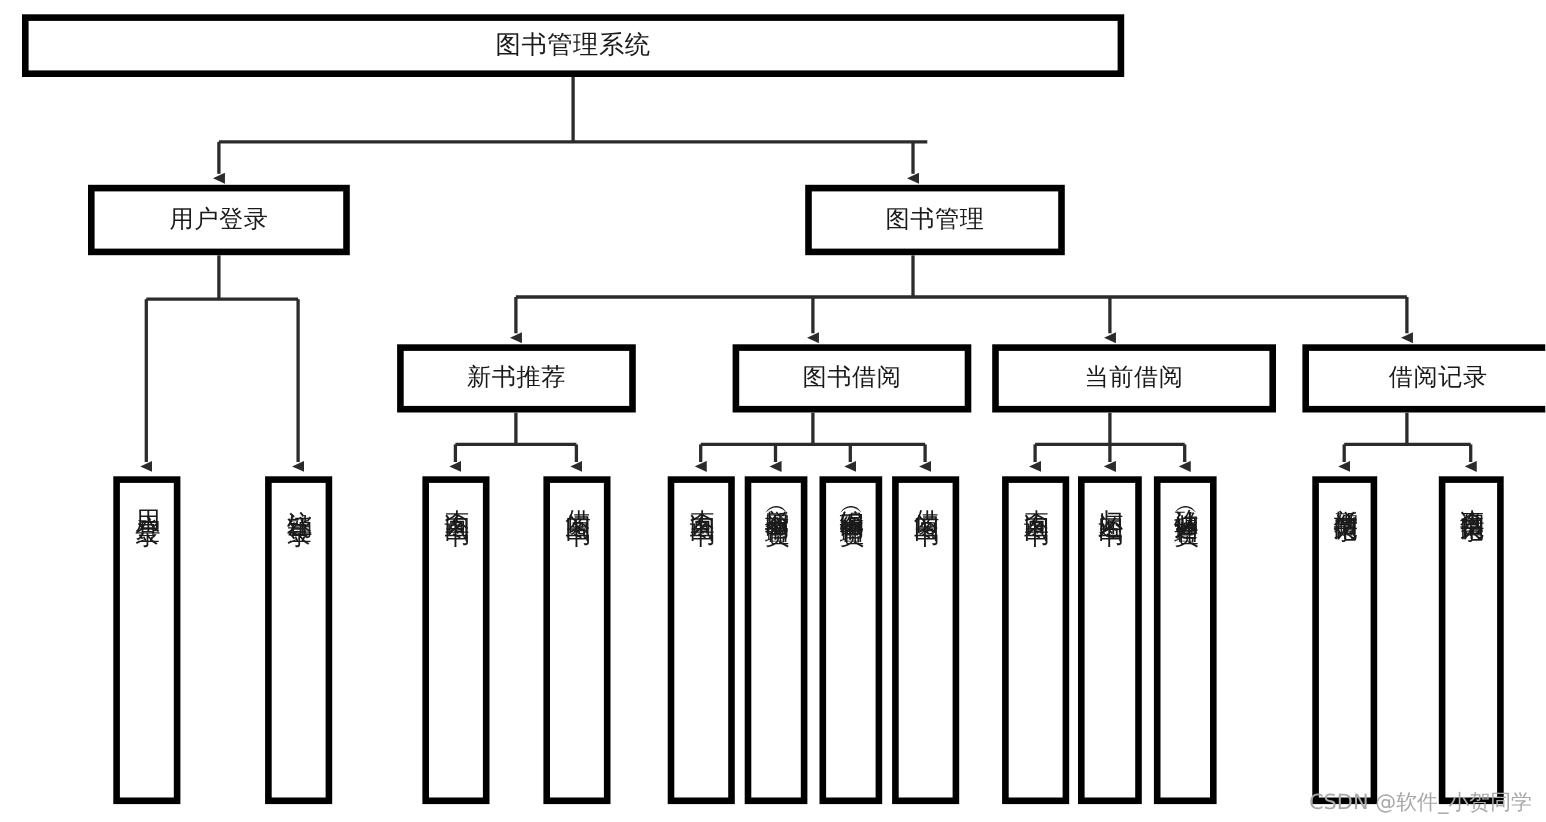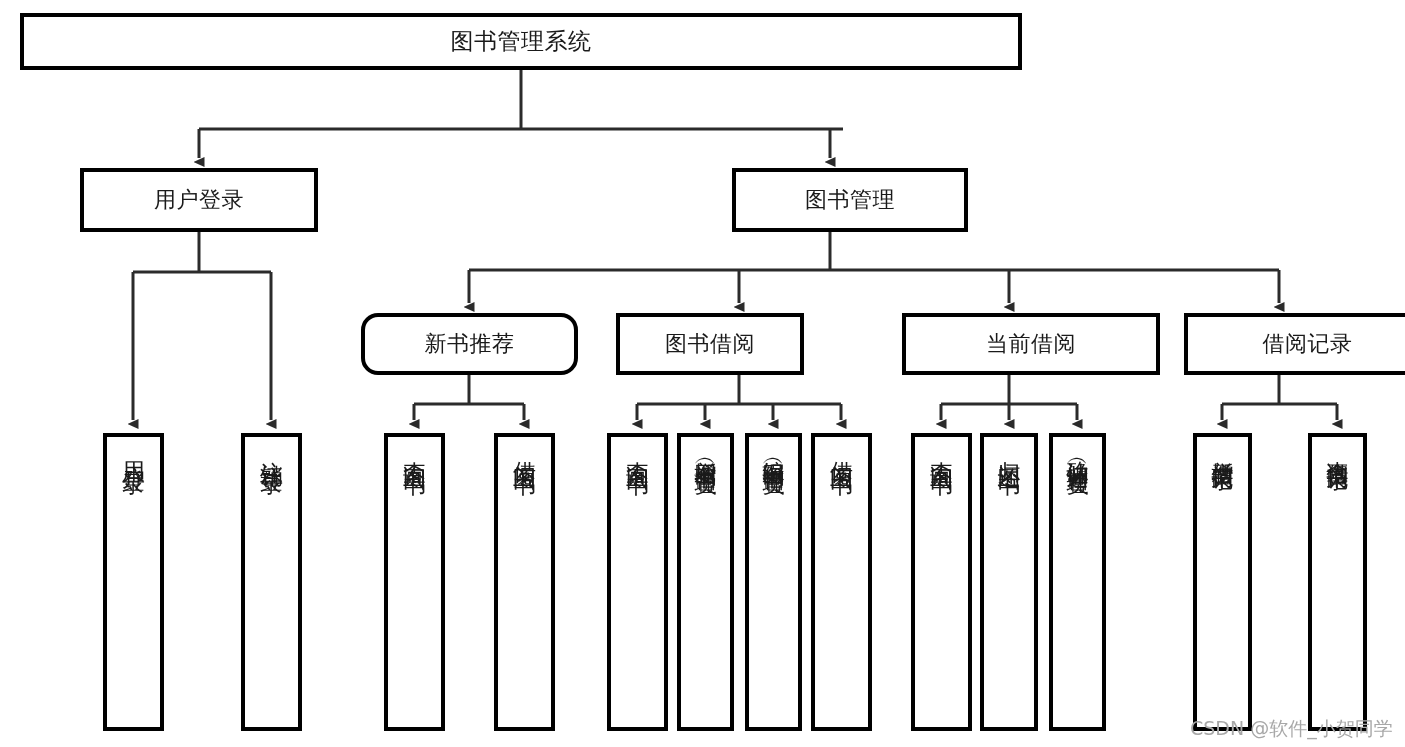--- a/index.html
+++ b/index.html
@@ -23,21 +23,21 @@
     left: 0;
     top: 0;
     width: 1405px;
     height: 747px;
     pointer-events: none;
   }
   .node {
     position: absolute;
     box-sizing: border-box;
     background: #ffffff;
-    border: 4px solid #000000;
+    border: 6px solid #000000;
     display: flex;
     align-items: center;
     justify-content: center;
     color: #1a1a1a;
   }
   .node-label {
     display: block;
     text-align: center;
     line-height: 1.18;
     white-space: nowrap;
@@ -136,24 +136,24 @@
     <span class="node-label">图书管理系统</span>
   </div>
 
   <div class="node horiz" style="left:80px; top:168px; width:238px; height:64px;">
     <span class="node-label">用户登录</span>
   </div>
   <div class="node horiz" style="left:712px; top:168px; width:236px; height:64px;margin-left:20px;">
     <span class="node-label">图书管理</span>
   </div>
 
-  <div class="node horiz" style="left:361px; top:313px; width:217px; height:62px;border-radius:17px;">
+  <div class="node horiz" style="left:361px; top:313px; width:217px; height:62px;">
     <span class="node-label">新书推荐</span>
   </div>
-  <div class="node horiz" style="left:616px; top:313px; width:188px; height:62px;">
+  <div class="node horiz" style="left:666px; top:313px; width:217px; height:62px;">
     <span class="node-label">图书借阅</span>
   </div>
   <div class="node horiz" style="left:902px; top:313px; width:258px; height:62px;">
     <span class="node-label">当前借阅</span>
   </div>
   <div class="node horiz" style="left:1184px; top:313px; width:247px; height:62px;">
     <span class="node-label">借阅记录</span>
   </div>
 
   <div class="node vert" style="left:103px; top:433px; width:61px; height:298px;">

